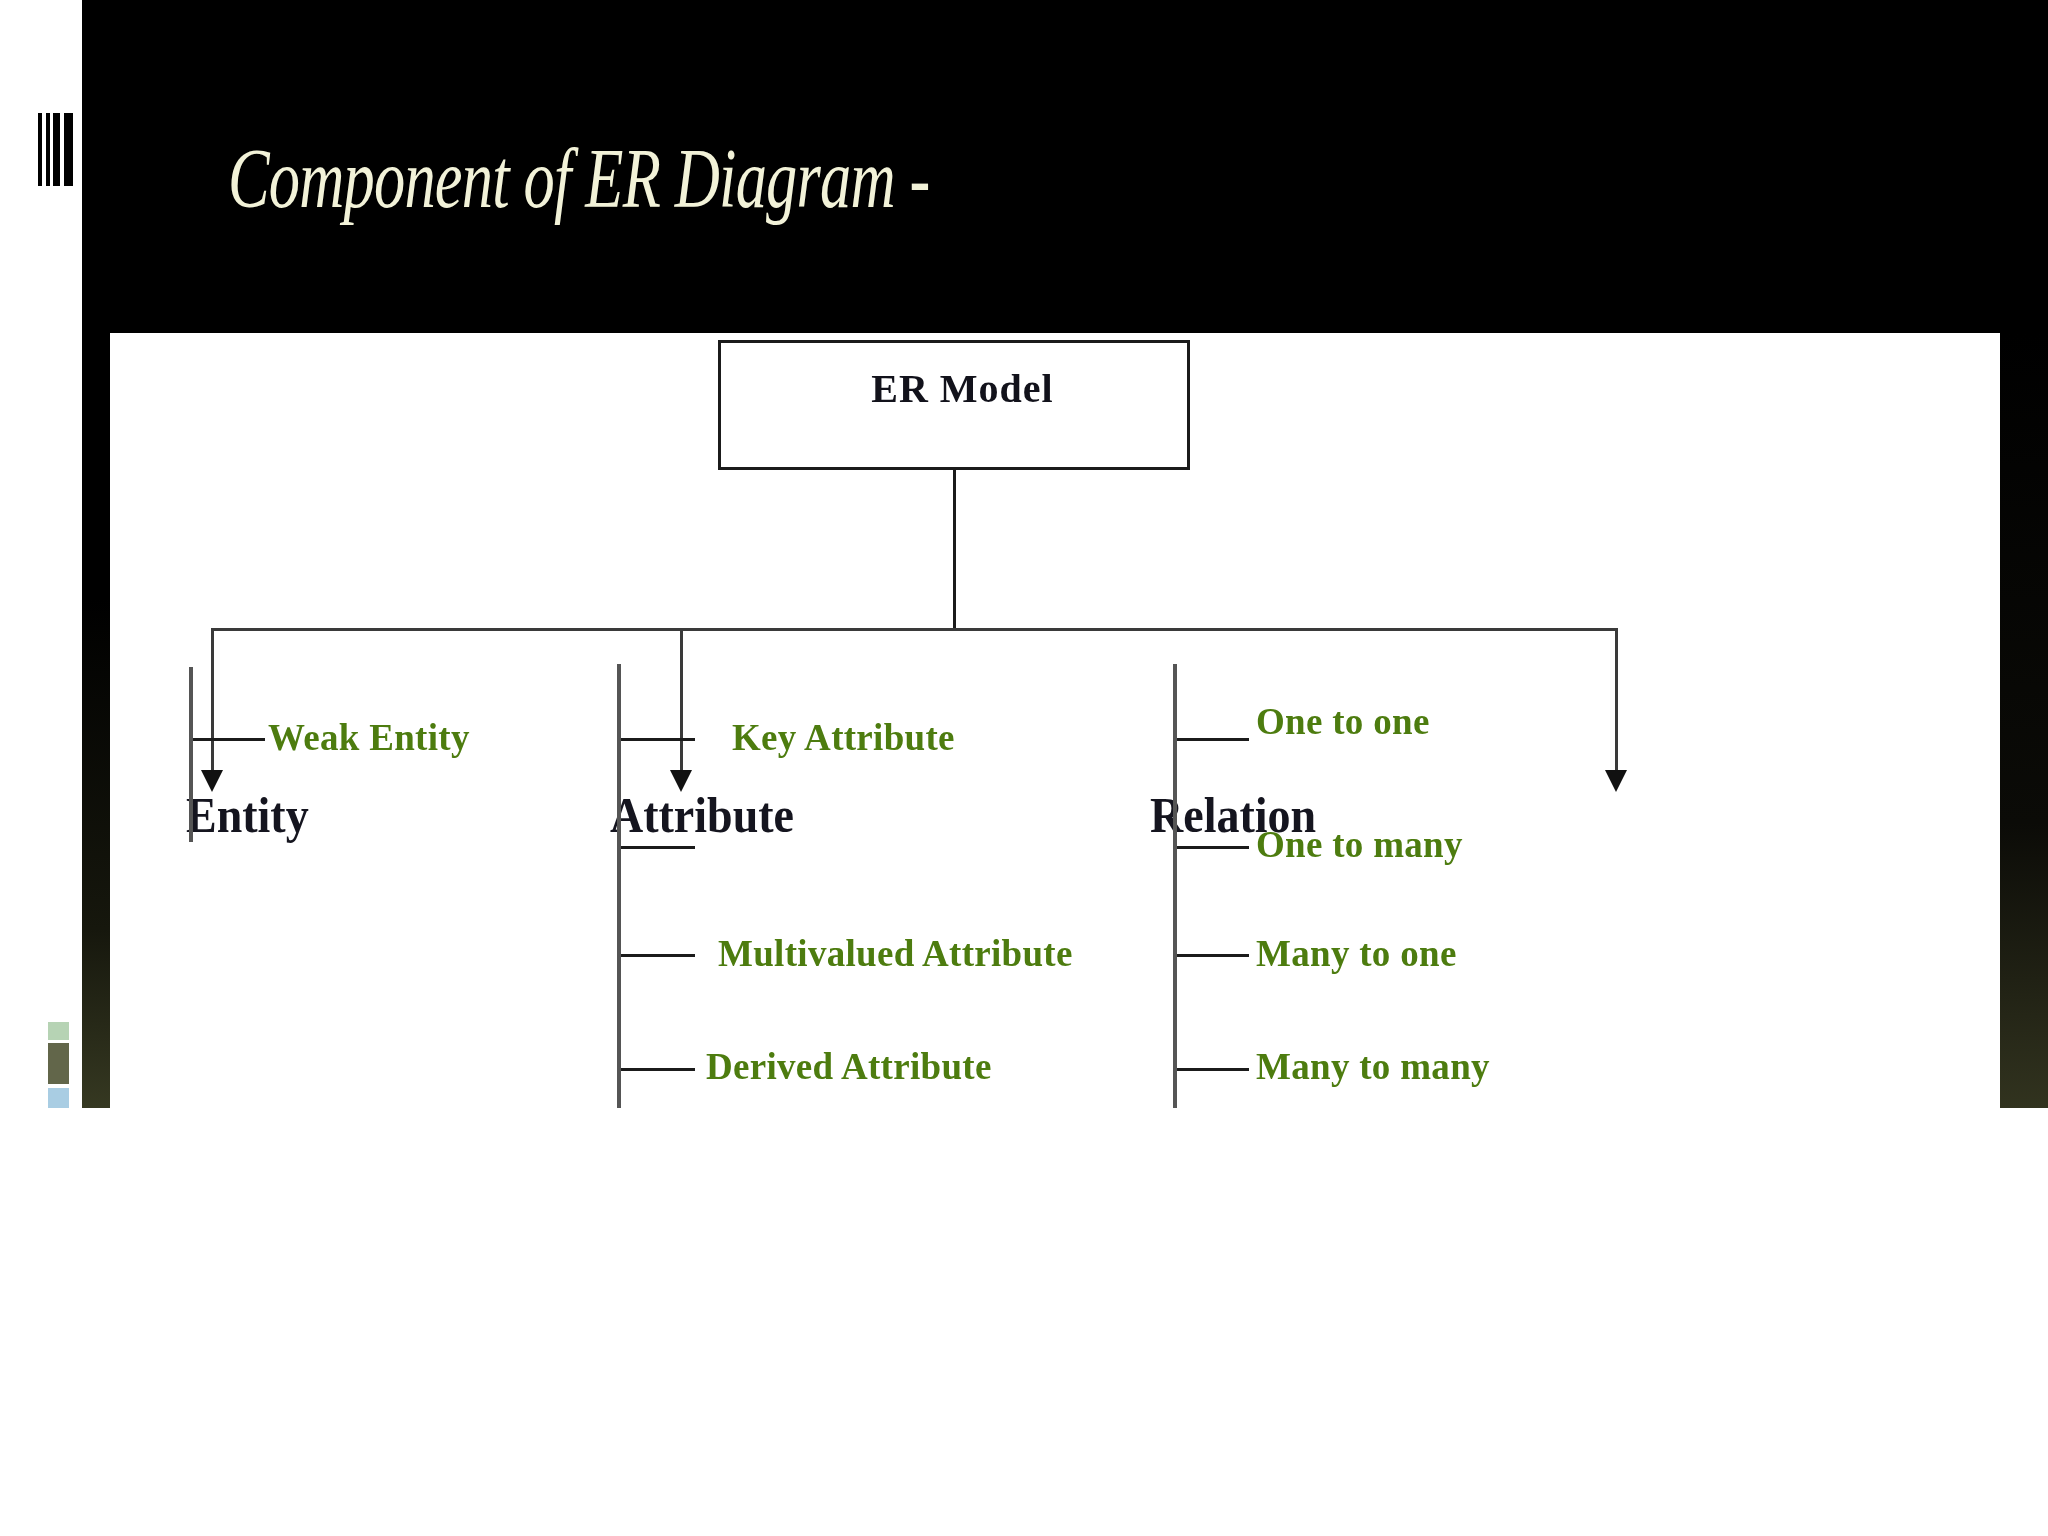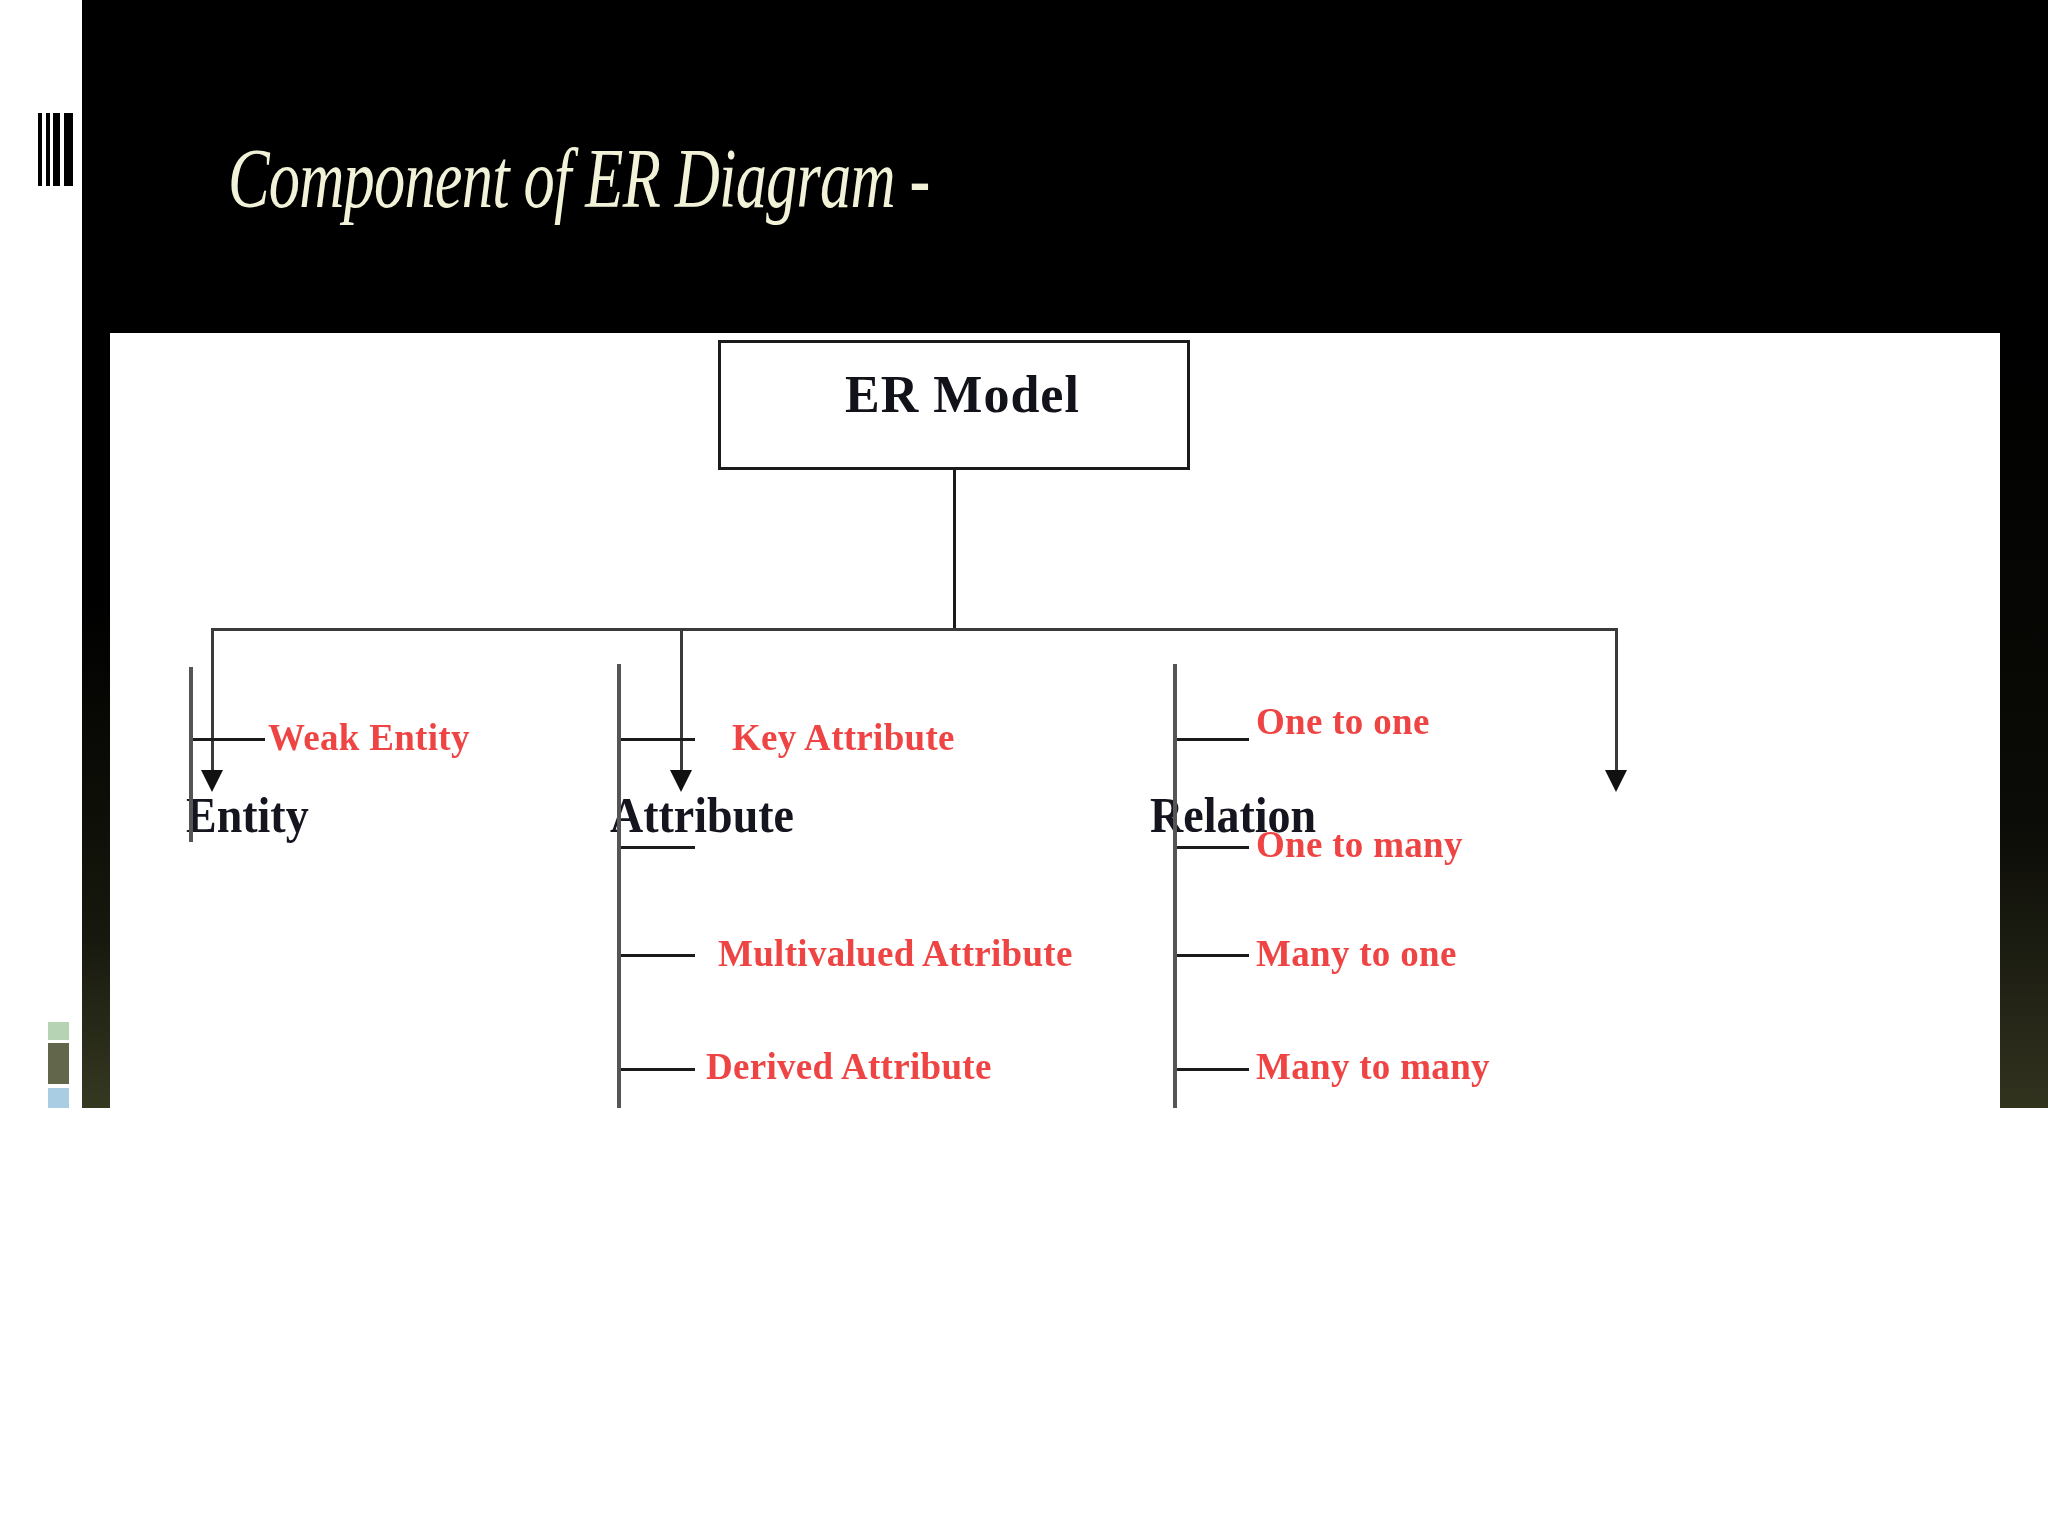--- a/index.html
+++ b/index.html
@@ -144,21 +144,21 @@
     background: #ffffff;
   }
   .er-box-label {
     position: absolute;
     left: 17px;
     right: 0;
     top: 22px;
     text-align: center;
     font-family: "Liberation Serif", serif;
     font-weight: bold;
-    font-size: 52px;
+    font-size: 40px;
     color: #12121b;
     letter-spacing: 1px;
   }
 
   
   .trunk {
     position: absolute;
     left: 843px;
     top: 137px;
     width: 3px;
@@ -233,21 +233,21 @@
     height: 3px;
     background: #1b1b1b;
   }
 
   
   .leaf {
     position: absolute;
     font-family: "Liberation Serif", serif;
     font-weight: bold;
     font-size: 37px;
-    color: #ef4444;
+    color: #4d7c0f;
     white-space: nowrap;
     letter-spacing: 0.3px;
   }
 </style>
 </head>
 <body>
 
 <div class="slide">
 
   <div class="header-band"></div>

